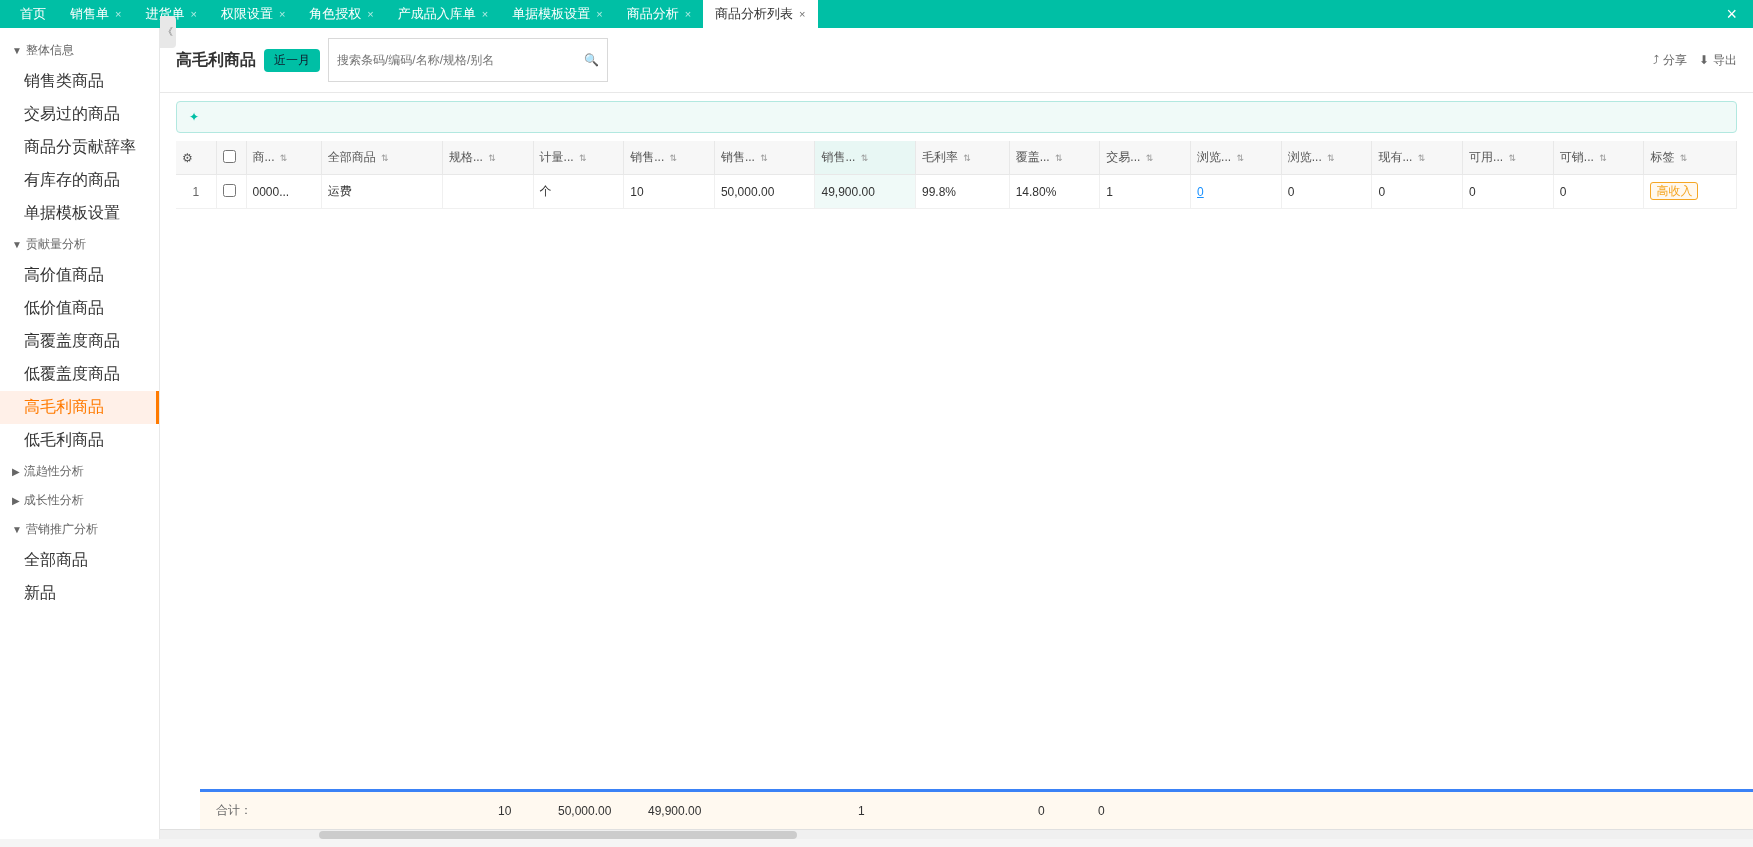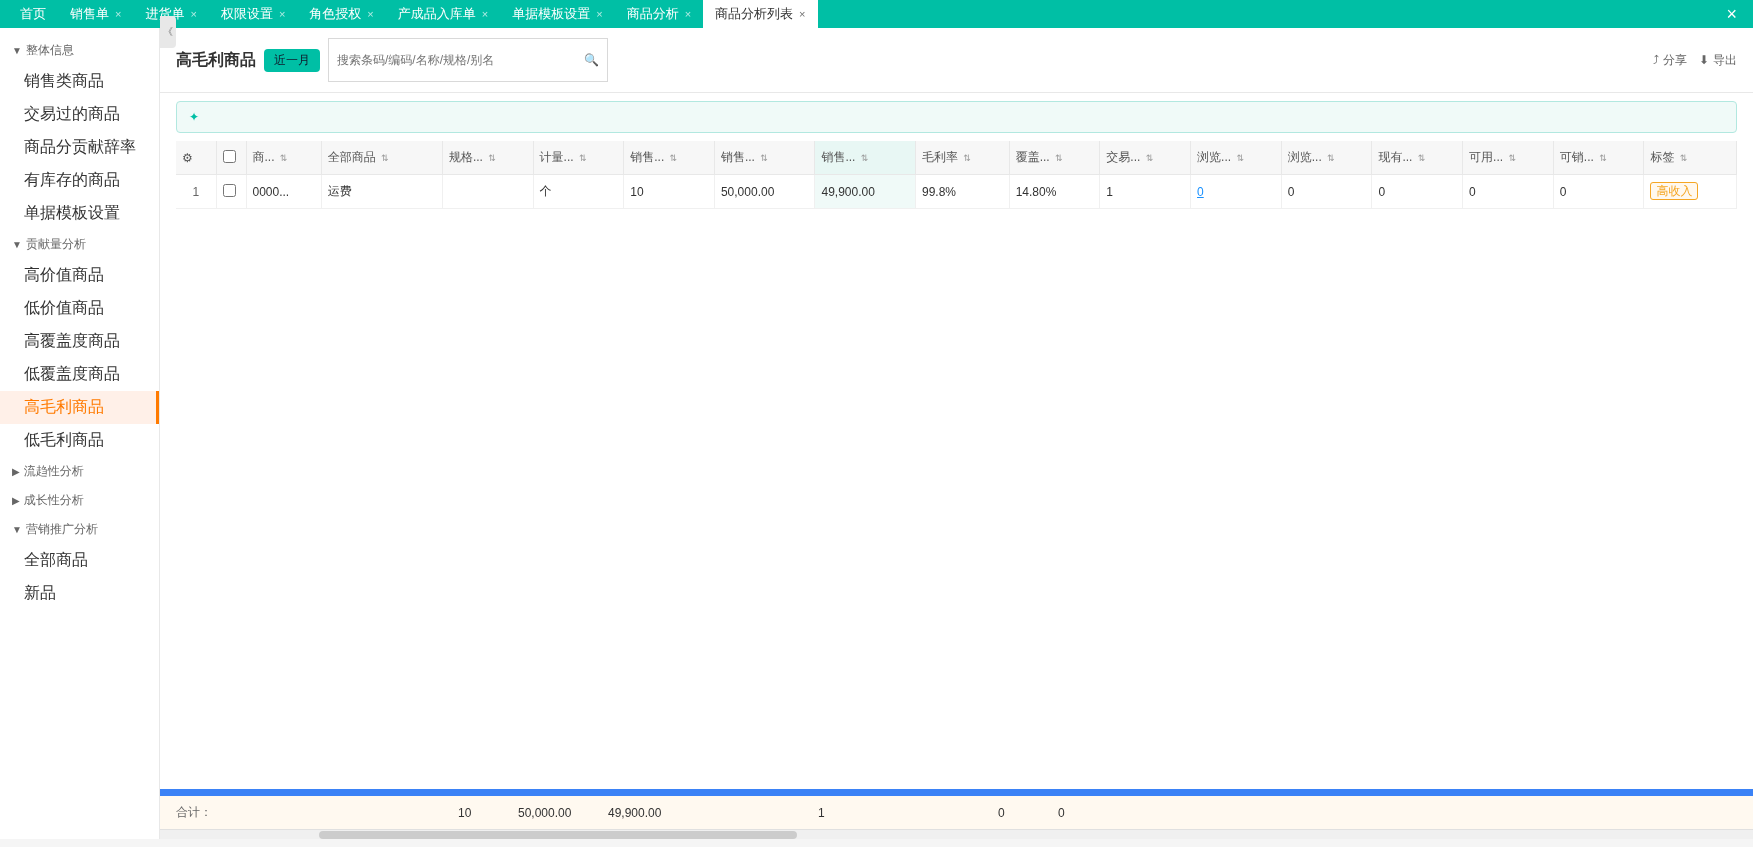--- a/index.html
+++ b/index.html
@@ -210,27 +210,28 @@
       border-right: 1px solid #f0f0f0;
       white-space: nowrap;
     }
     .sort-icon { font-size: 9px; color: #999; margin-left: 2px; }
     .tag-high { color: #f5a623; font-size: 12px; background: #fff8ee; border: 1px solid #f5a623; padding: 1px 5px; border-radius: 3px; }
 
     
     .footer-bar {
       height: 40px;
       background: #fff9f0;
-      border-top: 7px solid #3b82f6;
+      border-top: 3px solid #3b82f6;
       display: flex;
       align-items: center;
       padding: 0 16px;
       font-size: 12px;
       color: #333;
       flex-shrink: 0;
+      margin-left: 40px;
     }
     .footer-bar .total-label { color: #666; }
     .footer-cells {
       display: flex;
       flex: 1;
     }
     .footer-cell {
       padding: 0 6px;
       min-width: 60px;
     }

